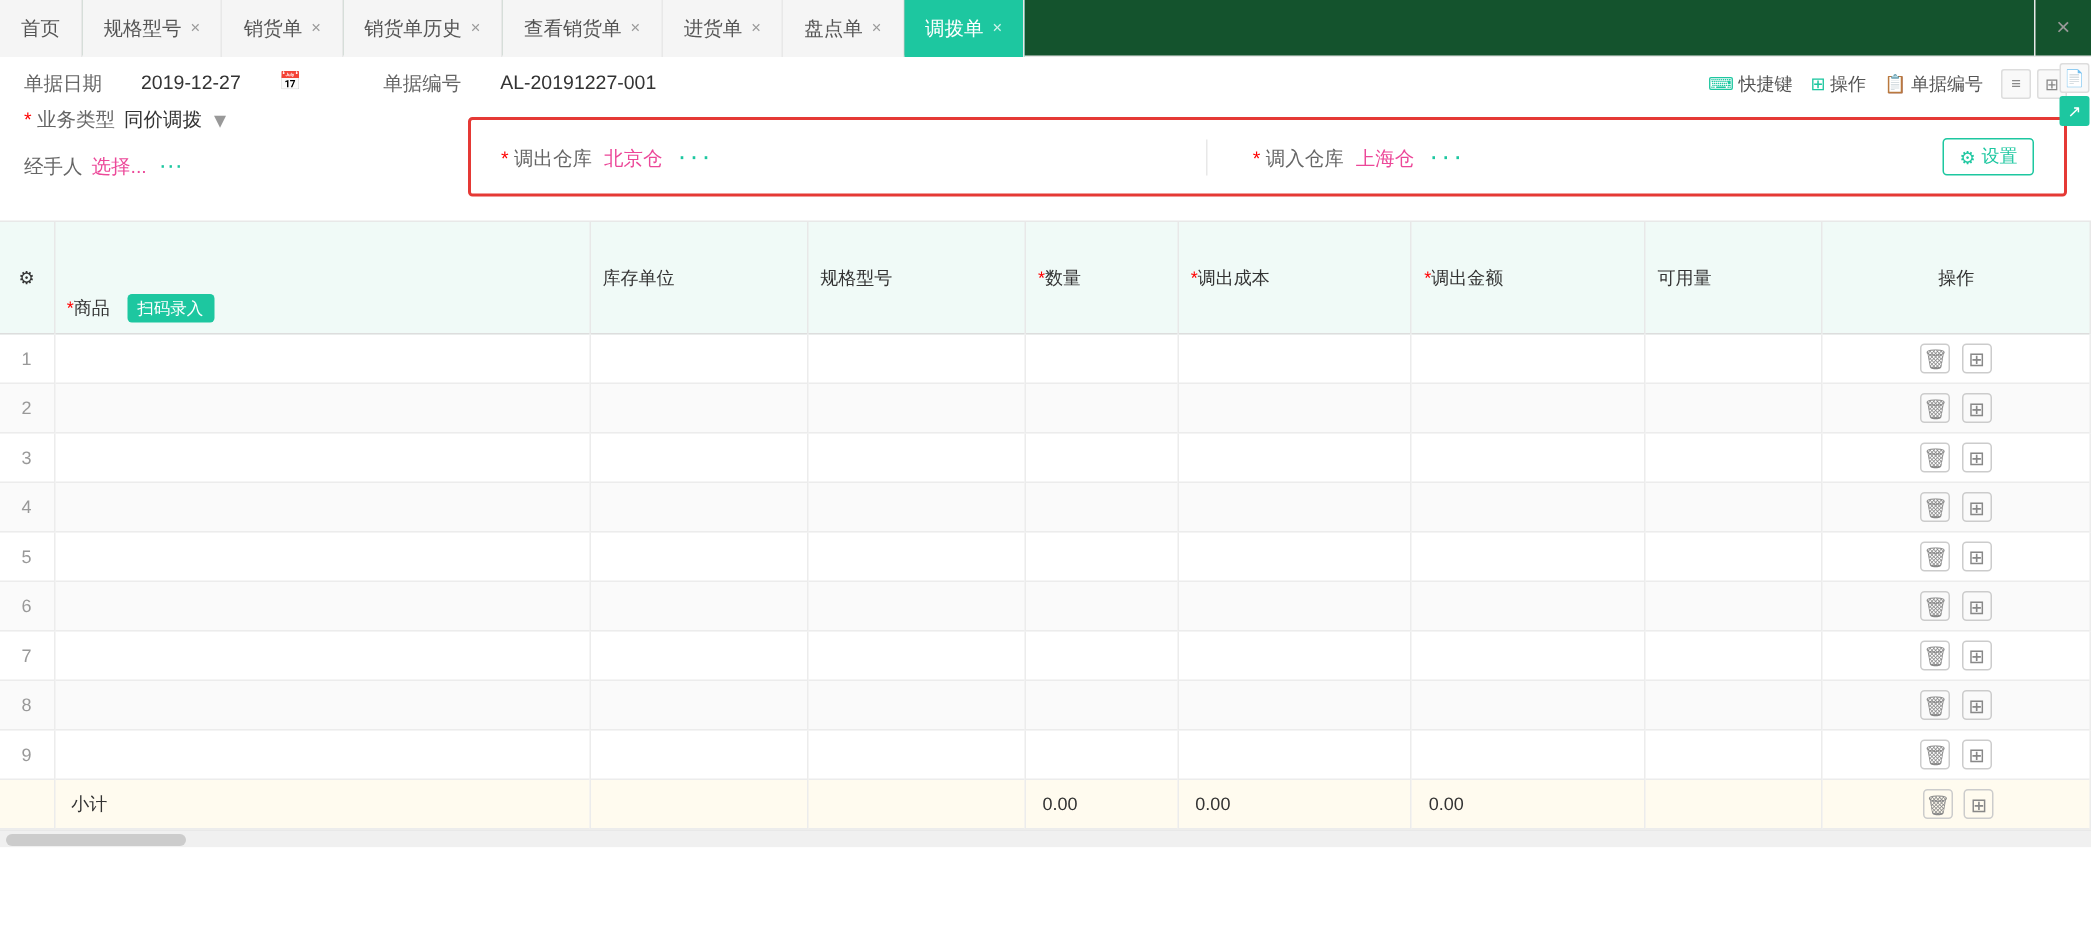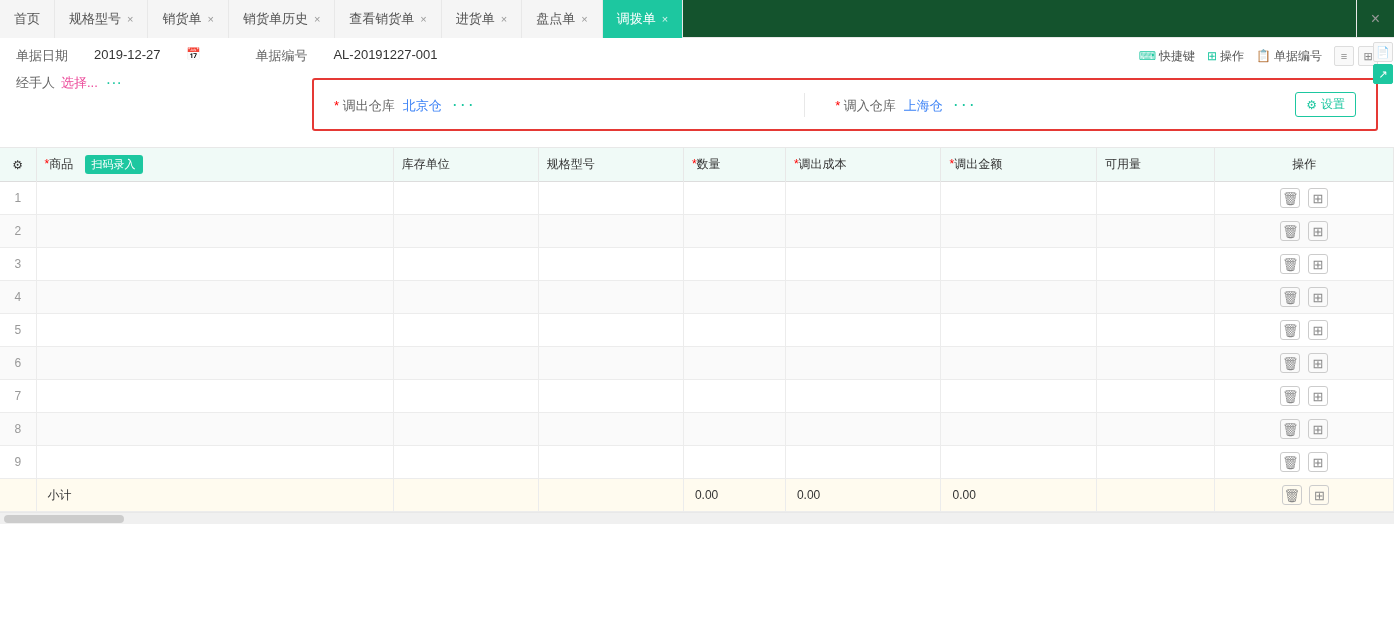--- a/index.html
+++ b/index.html
@@ -56,21 +56,21 @@
       display: flex; align-items: center; margin: 8px 0;
       margin-left: 0;
     }
     .warehouse-field {
       display: flex; align-items: flex-end; flex: 1;
     }
     .warehouse-label {
       color: #666; margin-right: 8px; white-space: nowrap;
     }
     .warehouse-label .req { color: #f00; }
-    .warehouse-value { color: #3b82f6; font-weight: 500; margin-right: 10px; }
+    .warehouse-value { color: #ec4899; font-weight: 500; margin-right: 10px; }
     .warehouse-dots { color: #1dc7a0; cursor: pointer; font-size: 18px; letter-spacing: 2px; }
     .divider-v { width: 1px; background: #e8e8e8; height: 24px; margin: 0 30px; }
 
     
     .setting-btn {
       display: flex; align-items: center; gap: 4px; border: 1px solid #1dc7a0;
       color: #1dc7a0; border-radius: 3px; padding: 3px 10px; cursor: pointer; font-size: 12px;
       white-space: nowrap;
     }
 
@@ -201,20 +201,28 @@
       <div class="rp-icon">≡</div>
       <div class="rp-icon">⊞</div>
     </div>
   </div>
 </div>
 
 <div style="padding: 0 16px 8px 16px;">
   <div style="display:flex; align-items:flex-start; gap:16px;">
 
     <div style="min-width:280px; max-width:320px;">
+      <div class="form-row">
+        <span class="form-label">
+          <span style="color:#f00;">*</span>
+          <span>业务类型</span>
+        </span>
+        <span class="form-value">同价调拨</span>
+        <span style="margin-left:8px; color:#999; cursor:pointer; font-size:16px;">▾</span>
+      </div>
       <div class="agent-row">
         <span class="agent-label">经手人</span>
         <span class="agent-select">选择...</span>
         <span class="agent-dots">···</span>
       </div>
     </div>
 
     <div class="warehouse-section" style="flex:1;">
       <div class="warehouse-field">
         <span class="warehouse-label">
@@ -243,21 +251,21 @@
   </div>
 </div>
 
 <div class="table-wrap">
   <table>
     <thead>
       <tr>
         <th class="gear-col">⚙</th>
         <th style="min-width:160px;">
           <span style="color:#f00;">*</span>商品
-          <button style="background:#1dc7a0;color:#fff;border:none;border-radius:3px;padding:2px 7px;font-size:11px;cursor:pointer;margin-left:8px;">扫码录入</button>
+          <button style="background:#1dc7a0;color:#fff;border:none;border-radius:3px;padding:2px 7px;font-size:11px;cursor:pointer;margin-left:8px;margin-top:41px;">扫码录入</button>
         </th>
         <th>库存单位</th>
         <th>规格型号</th>
         <th><span style="color:#f00;">*</span>数量</th>
         <th><span style="color:#f00;">*</span>调出成本</th>
         <th><span style="color:#f00;">*</span>调出金额</th>
         <th>可用量</th>
         <th style="min-width:80px; text-align:center;">操作</th>
       </tr>
     </thead>

